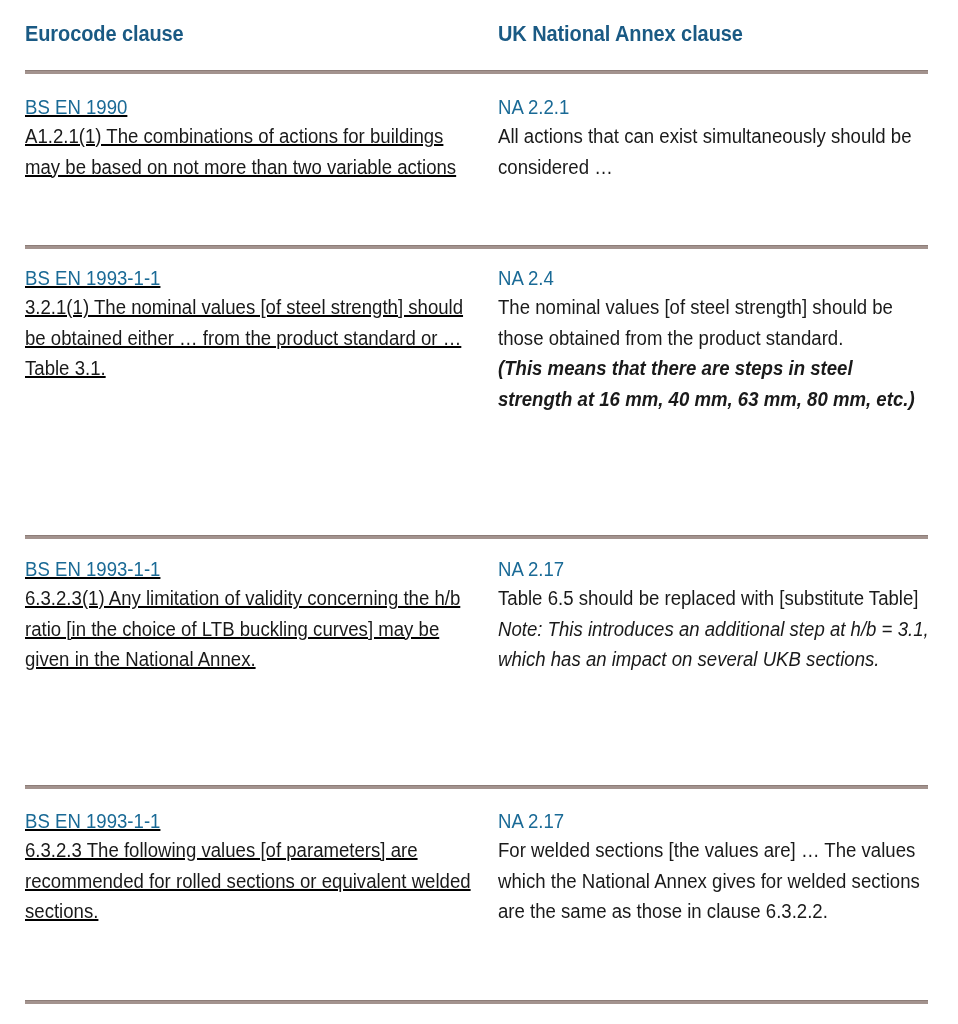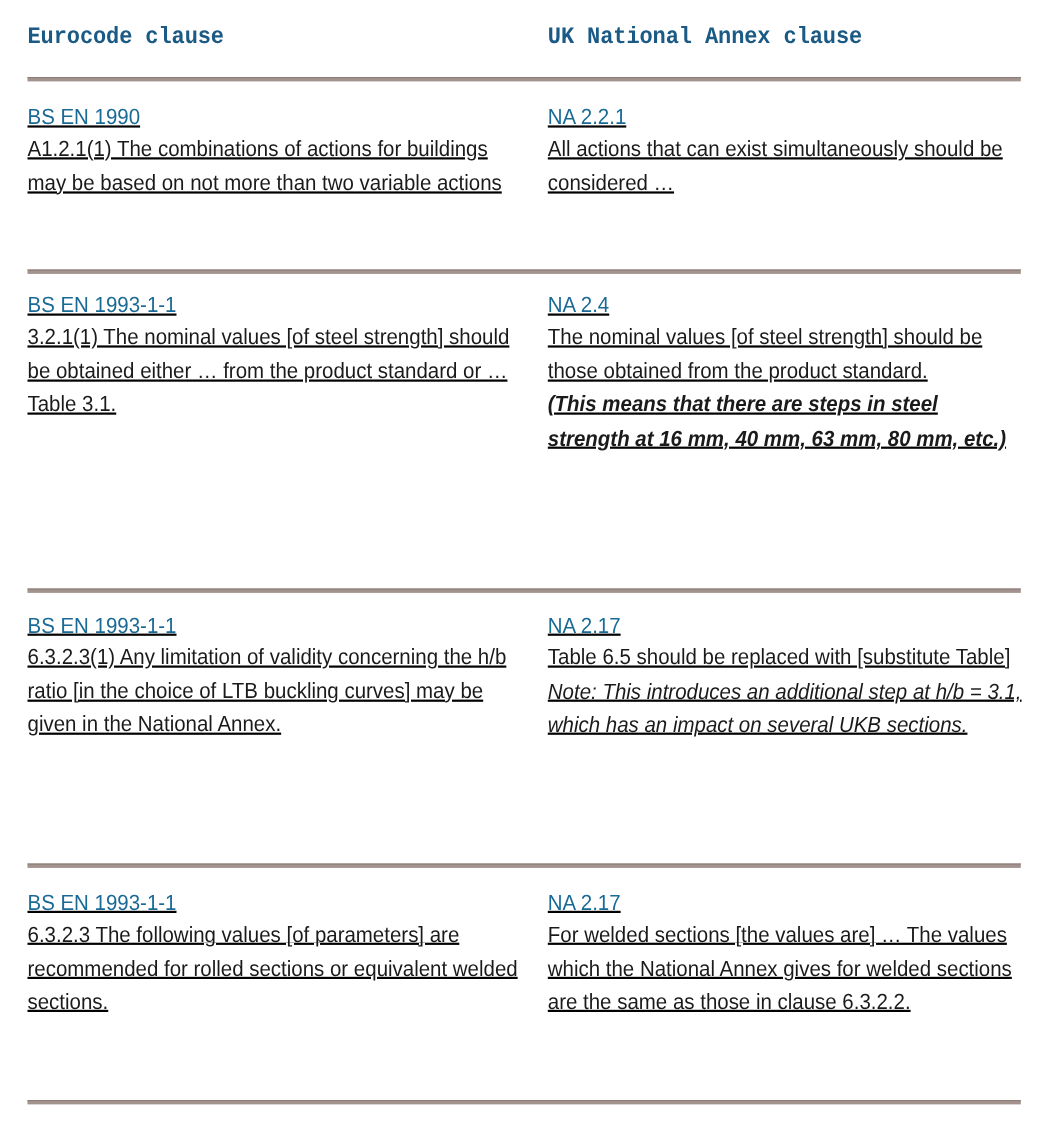--- a/index.html
+++ b/index.html
@@ -21,21 +21,20 @@
     box-sizing: border-box;
   }
 
   
   .header-row {
     position: absolute;
     left: 0;
     top: 22px;
     width: 958px;
     height: 40px;
-    font-family: Liberation Mono, monospace;
   }
   .col-head {
     position: absolute;
     top: 0;
     font-size: 21.5px;
     font-weight: bold;
     color: #1a5a84;
     letter-spacing: -0.1px;
     white-space: nowrap;
     transform: scaleX(0.93);
@@ -59,21 +58,21 @@
   .row {
     position: absolute;
     left: 0;
     width: 958px;
   }
   .cell {
     position: absolute;
     top: 0;
   }
   .cell.c1 { left: 25px; width: 452px; text-decoration: underline; }
-  .cell.c2 { left: 498px; width: 432px; text-decoration: underline; }
+  .cell.c2 { left: 498px; width: 432px; }
 
   .clause-ref {
     font-size: 20px;
     font-weight: normal;
     color: #1a6a96;
     line-height: 1.32;
     margin: 0 0 1px 0;
     white-space: nowrap;
     transform: scaleX(0.93);
     transform-origin: left top;

